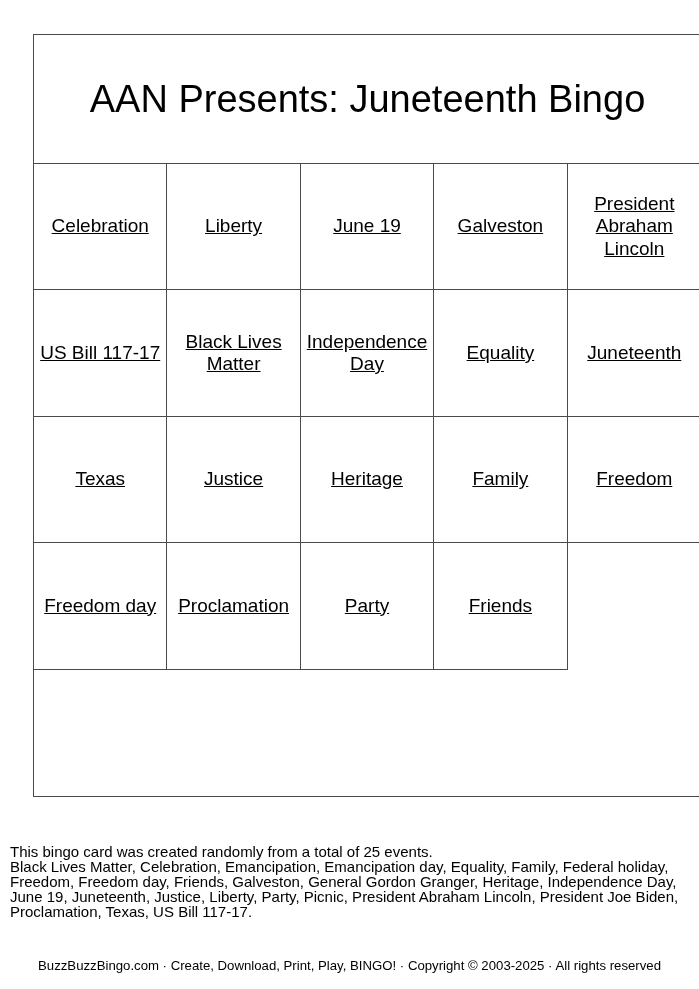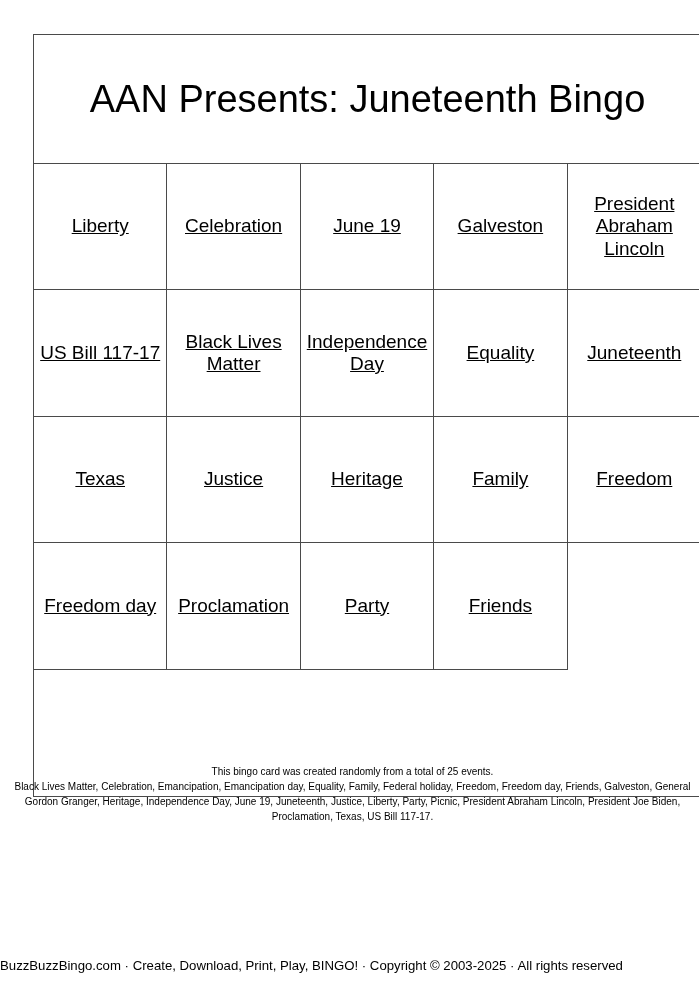--- a/index.html
+++ b/index.html
@@ -58,45 +58,44 @@
     line-height: 1.18;
     padding: 0 1px;
     overflow: hidden;
     text-decoration: underline;
   }
   .cell:nth-child(5n) { border-right: none; }
   .cell:nth-child(n+21) { border-bottom: none; }
   .notes {
     position: absolute;
     left: 10px;
-    top: 764px;
+    top: 844px;
     width: 685px;
-    font-size: 10px;
+    font-size: 15px;
     line-height: 15px;
-    text-align: center;
   }
   .site-footer {
     position: absolute;
     left: 0;
     top: 958px;
     width: 100%;
-    text-align: left;
+    text-align: center;
     font-size: 13.2px;
   }
 </style>
 </head>
 <body>
 
 <div class="card">
   <div class="title-box">
     <h1 class="title">AAN Presents: Juneteenth Bingo</h1>
   </div>
   <div class="grid">
+    <div class="cell">Celebration</div>
     <div class="cell">Liberty</div>
-    <div class="cell">Celebration</div>
     <div class="cell">June 19</div>
     <div class="cell">Galveston</div>
     <div class="cell">President Abraham Lincoln</div>
     <div class="cell">US Bill 117-17</div>
     <div class="cell">Black Lives Matter</div>
     <div class="cell">Independence Day</div>
     <div class="cell">Equality</div>
     <div class="cell">Juneteenth</div>
     <div class="cell">Texas</div>
     <div class="cell">Justice</div>

